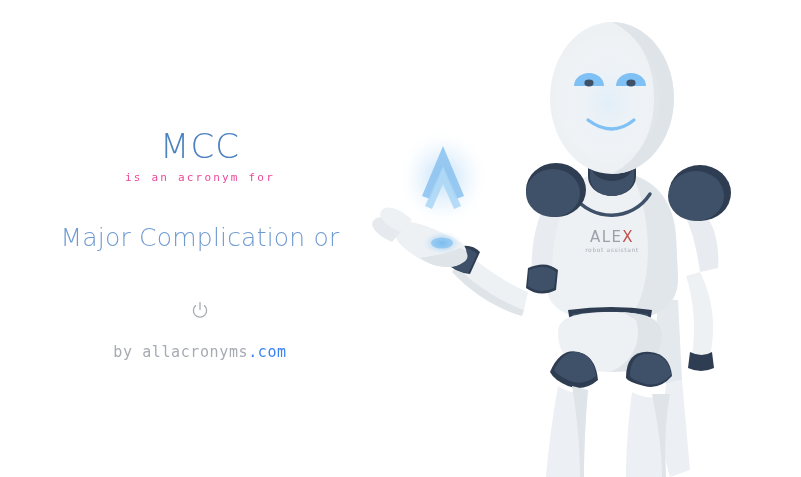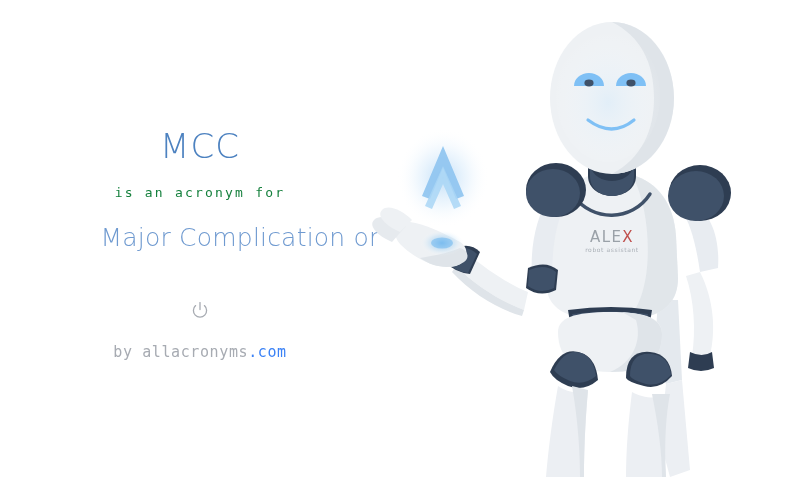--- a/index.html
+++ b/index.html
@@ -35,42 +35,41 @@
     width: 400px;
     font-family: "DejaVu Sans", sans-serif;
     font-size: 34px;
     font-weight: 300;
     letter-spacing: 1px;
     color: #4d82c0;
     line-height: 1;
   }
   .is-acronym-for {
     position: absolute;
-    top: 186px;
+    top: 172px;
     left: 0;
     width: 400px;
     font-family: "DejaVu Sans Mono", monospace;
-    font-size: 13px;
+    font-size: 11px;
     font-weight: 400;
     letter-spacing: 2.2px;
-    color: #15803d;
+    color: #ec4899;
     line-height: 1;
   }
   .definition {
     position: absolute;
     top: 222px;
     left: 0;
     width: 400px;
     font-family: "DejaVu Sans", sans-serif;
     font-size: 25px;
     font-weight: 300;
     letter-spacing: 0.2px;
     color: #6f9ad0;
     line-height: 31px;
-    margin-left: 40px;
   }
   .power-icon-wrap {
     position: absolute;
     top: 301px;
     left: 0;
     width: 400px;
     height: 22px;
   }
   .power-icon-wrap svg {
     display: block;

